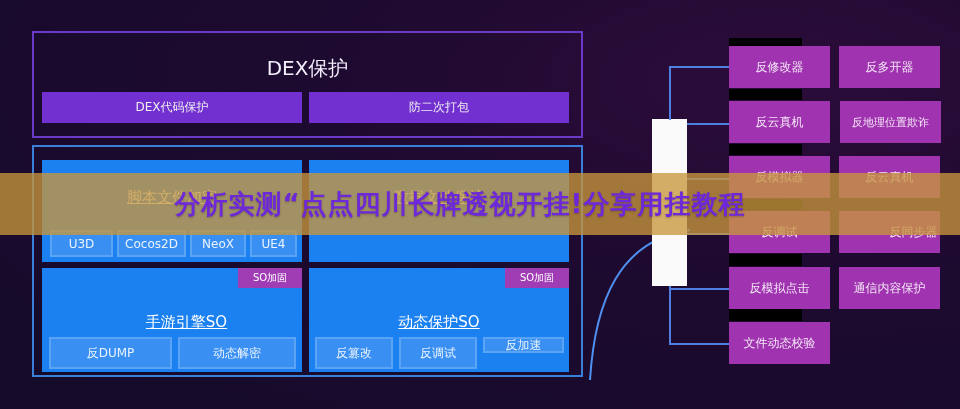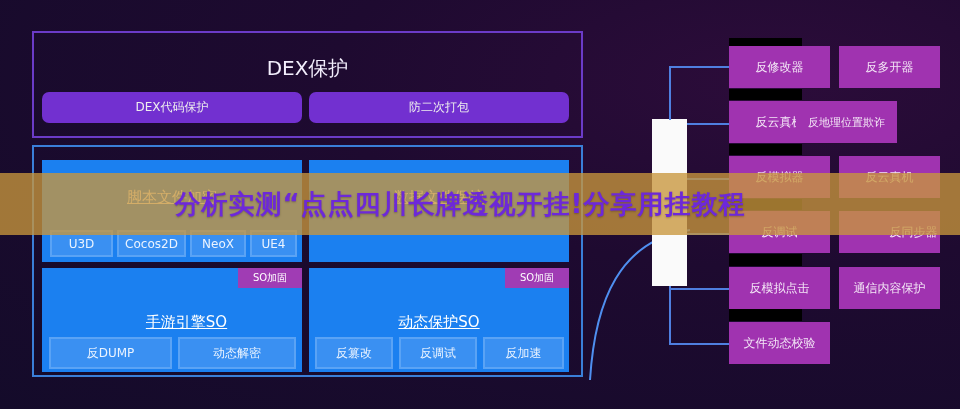--- a/index.html
+++ b/index.html
@@ -2,21 +2,21 @@
 <html><head>
 <meta charset="utf-8">
 <style>
   html,body{margin:0;padding:0;}
   body{width:960px;height:409px;overflow:hidden;position:relative;
     background:radial-gradient(ellipse at 80% 20%, #2c0c3a 0%, #1e0a30 40%, #140b2a 100%);
     font-family:"DejaVu Sans",sans-serif;color:#fff;}
   .abs{position:absolute;box-sizing:border-box;}
   .dex-frame{left:32px;top:31px;width:551px;height:107px;border:2px solid #6b3bc8;}
   .dex-title{left:32px;top:55px;width:551px;text-align:center;font-size:20px;color:#f2eefc;}
-  .dex-btn{top:92px;height:31px;background:#7230d0;color:#eee;font-size:12px;display:flex;align-items:center;justify-content:center;border-radius:7px;}
+  .dex-btn{top:92px;height:31px;background:#7230d0;color:#eee;font-size:12px;display:flex;align-items:center;justify-content:center;}
   .so-frame{left:32px;top:145px;width:551px;height:232px;border:2px solid #3a7fd8;}
   .blue-card{background:#1b80f0;}
   .card-title{color:#fff;font-size:15px;text-align:center;text-decoration:underline;}
   .chip{border:2px solid #5aa3f5;background:#3a90f2;color:#eaf3ff;font-size:12px;display:flex;align-items:center;justify-content:center;}
   .so-tag{background:#a03cb4;color:#fff;font-size:10px;display:flex;align-items:center;justify-content:center;}
   .pbox{background:#a033b0;color:#f3e6f6;font-size:12px;display:flex;align-items:center;justify-content:center;}
   .black-strip{background:#000;}
   .line-h{height:2px;background:#4f7fe0;}
   .line-v{width:2px;background:#4f7fe0;}
   .banner{left:0;top:173px;width:960px;height:62px;background:rgba(200,150,60,0.78);display:flex;align-items:center;justify-content:center;}
@@ -48,21 +48,21 @@
 <div class="abs so-tag" style="left:238px;top:268px;width:64px;height:20px;">SO加固</div>
 <div class="abs card-title" style="left:42px;top:313px;width:260px;padding-left:29px;">手游引擎SO</div>
 <div class="abs chip" style="left:49px;top:337px;width:123px;height:32px;">反DUMP</div>
 <div class="abs chip" style="left:178px;top:337px;width:118px;height:32px;">动态解密</div>
 
 <div class="abs blue-card" style="left:309px;top:268px;width:260px;height:104px;"></div>
 <div class="abs so-tag" style="left:505px;top:268px;width:64px;height:20px;">SO加固</div>
 <div class="abs card-title" style="left:309px;top:313px;width:260px;">动态保护SO</div>
 <div class="abs chip" style="left:315px;top:337px;width:78px;height:32px;">反篡改</div>
 <div class="abs chip" style="left:399px;top:337px;width:78px;height:32px;">反调试</div>
-<div class="abs chip" style="left:483px;top:337px;width:81px;height:32px;">反加速</div>
+<div class="abs chip" style="left:483px;top:337px;width:81px;height:16px;">反加速</div>
 
 <svg class="abs" style="left:580px;top:100px;" width="120" height="290">
   <path d="M10 280 C 15 200, 40 140, 110 130" stroke="#4f8ff0" stroke-width="2" fill="none"></path>
 </svg>
 
 <div class="abs" style="left:652px;top:119px;width:35px;height:167px;background:#fafafa;"></div>
 
 <div class="abs line-v" style="left:669px;top:67px;height:53px;"></div>
 <div class="abs line-h" style="left:669px;top:66px;width:60px;"></div>
 <div class="abs line-h" style="left:687px;top:123px;width:42px;"></div>
@@ -80,20 +80,20 @@
 <div class="abs black-strip" style="left:729px;top:309px;width:73px;height:12px;"></div>
 
 <div class="abs pbox" style="left:729px;top:46px;width:101px;height:42px;">反修改器</div>
 <div class="abs pbox" style="left:729px;top:101px;width:101px;height:42px;">反云真机</div>
 <div class="abs pbox" style="left:729px;top:156px;width:101px;height:42px;">反模拟器</div>
 <div class="abs pbox" style="left:729px;top:211px;width:101px;height:42px;">反调试</div>
 <div class="abs pbox" style="left:729px;top:267px;width:101px;height:42px;">反模拟点击</div>
 <div class="abs pbox" style="left:729px;top:322px;width:101px;height:42px;text-align:center;">文件动态校验</div>
 
 <div class="abs pbox" style="left:839px;top:46px;width:101px;height:42px;">反多开器</div>
-<div class="abs pbox" style="left:796px;top:101px;width:101px;height:42px;font-size:11px;">反地理位置欺诈</div>
+<div class="abs pbox" style="left:840px;top:101px;width:101px;height:42px;font-size:11px;">反地理位置欺诈</div>
 <div class="abs pbox" style="left:839px;top:156px;width:101px;height:42px;">反云真机</div>
 <div class="abs pbox" style="left:839px;top:211px;width:101px;height:42px;padding-left:48px;">反同步器</div>
 <div class="abs pbox" style="left:839px;top:267px;width:101px;height:42px;">通信内容保护</div>
 
 <div class="abs banner">
   <span>分析实测“点点四川长牌透视开挂!分享用挂教程</span>
 </div>
 
 </body></html>

